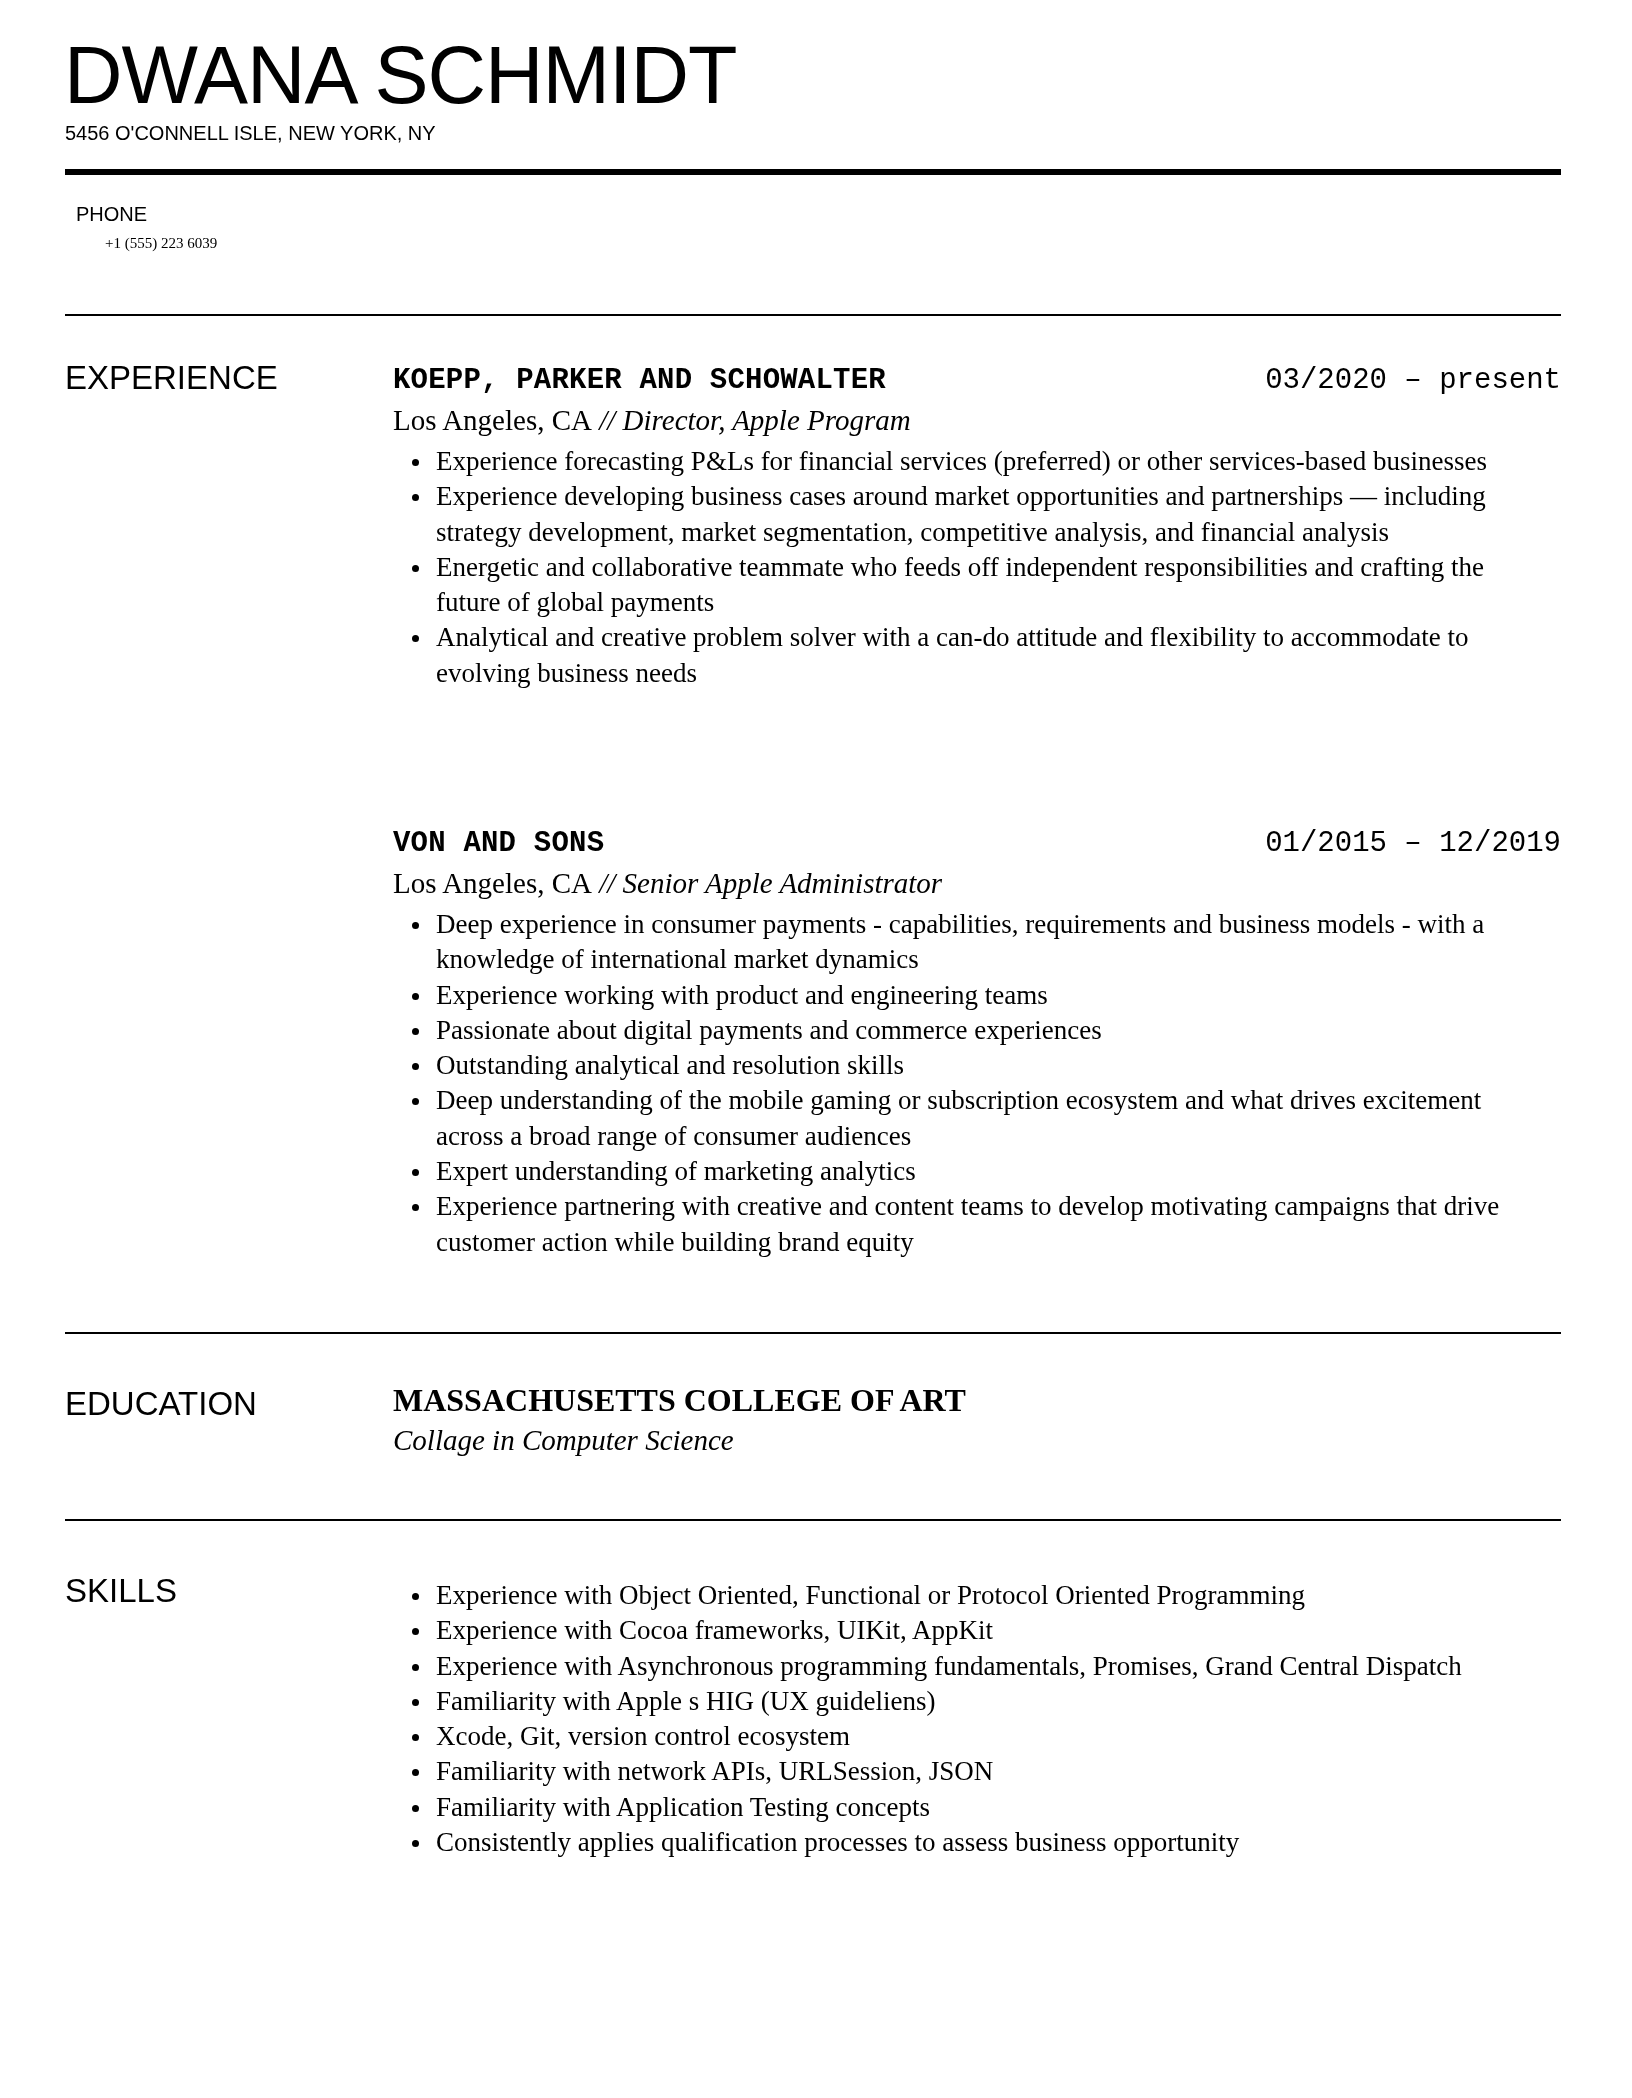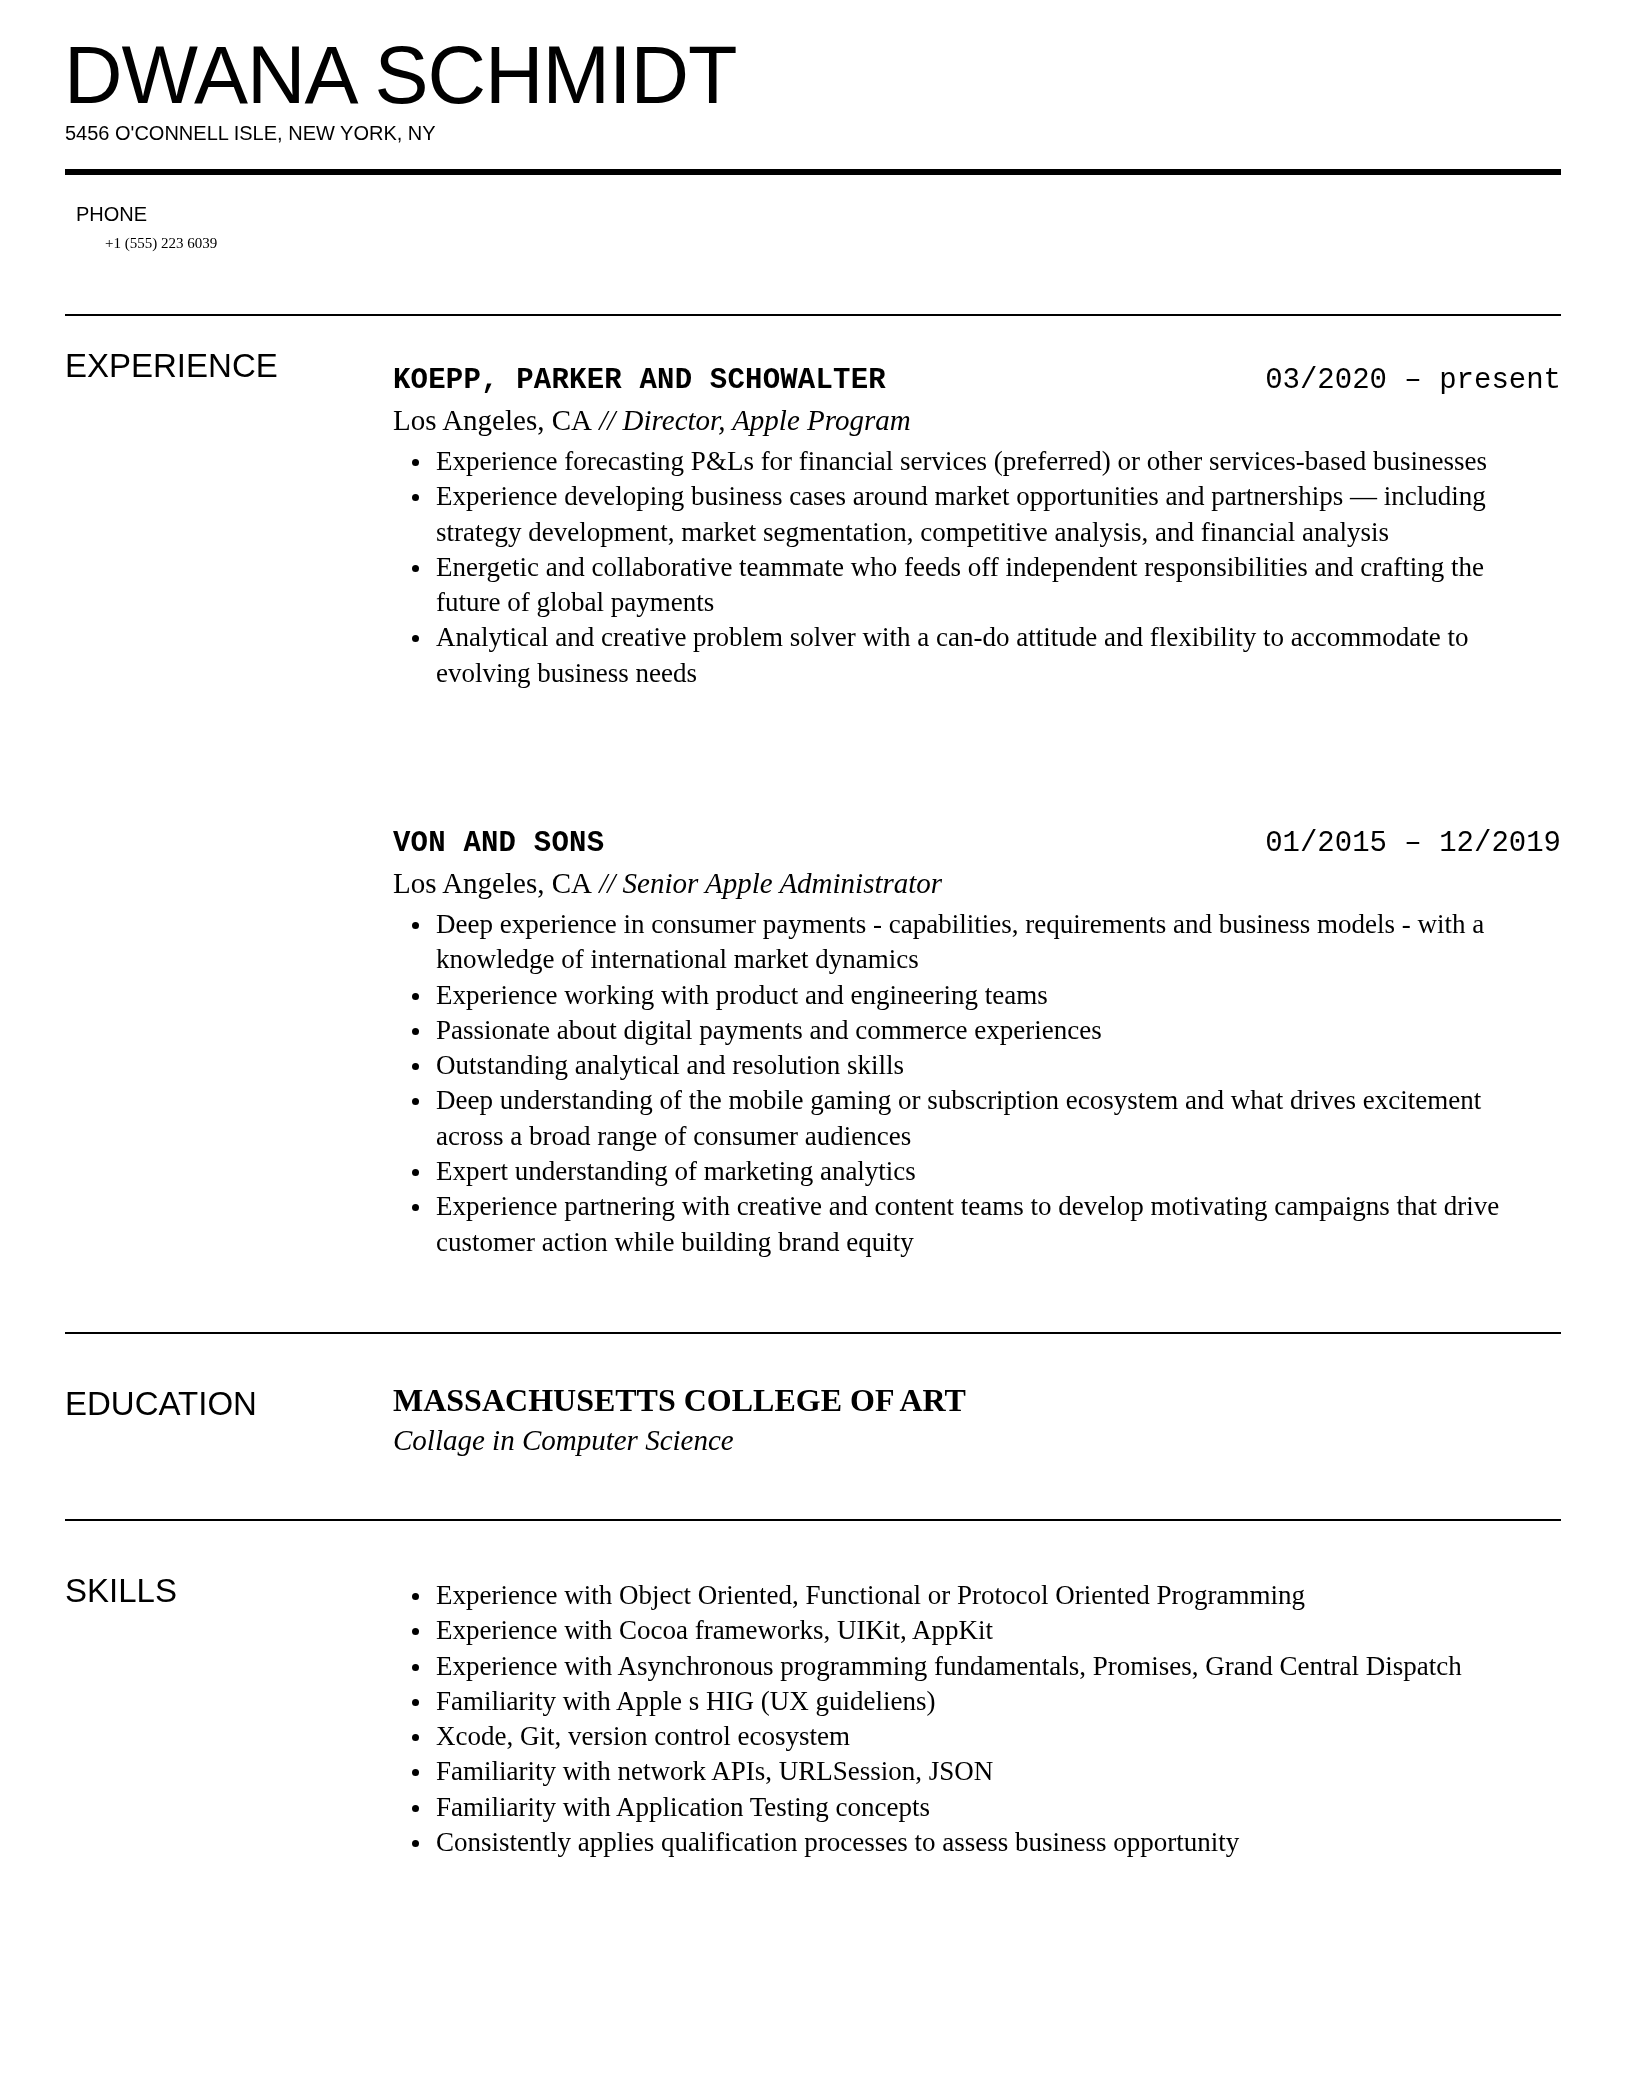--- a/index.html
+++ b/index.html
@@ -34,21 +34,21 @@
 </head>
 <body>
 
 <div class="abs sans name">DWANA SCHMIDT</div>
 <div class="abs address">5456 O'Connell Isle, New York, NY</div>
 <div class="abs rule-thick"></div>
 <div class="abs sans phone-label">PHONE</div>
 <div class="abs phone-value">+1 (555) 223 6039</div>
 <div class="abs rule-thin" style="top:314px;"></div>
 
-<div class="abs sans section-label" style="top:346px;">EXPERIENCE</div>
+<div class="abs sans section-label" style="top:358px;">EXPERIENCE</div>
 <div class="abs content" style="top:362px; height:920px;">
 
   <div class="job" style="top:0;">
     <div class="job-head">
       <span class="company">Koepp, Parker and Schowalter</span>
       <span class="dates">03/2020 – present</span>
     </div>
     <div class="subline">
       <span>Los Angeles, CA</span><span class="role-sep" style="font-style:italic;white-space:pre;"> // </span><span class="role">Director, Apple Program</span>
     </div>

